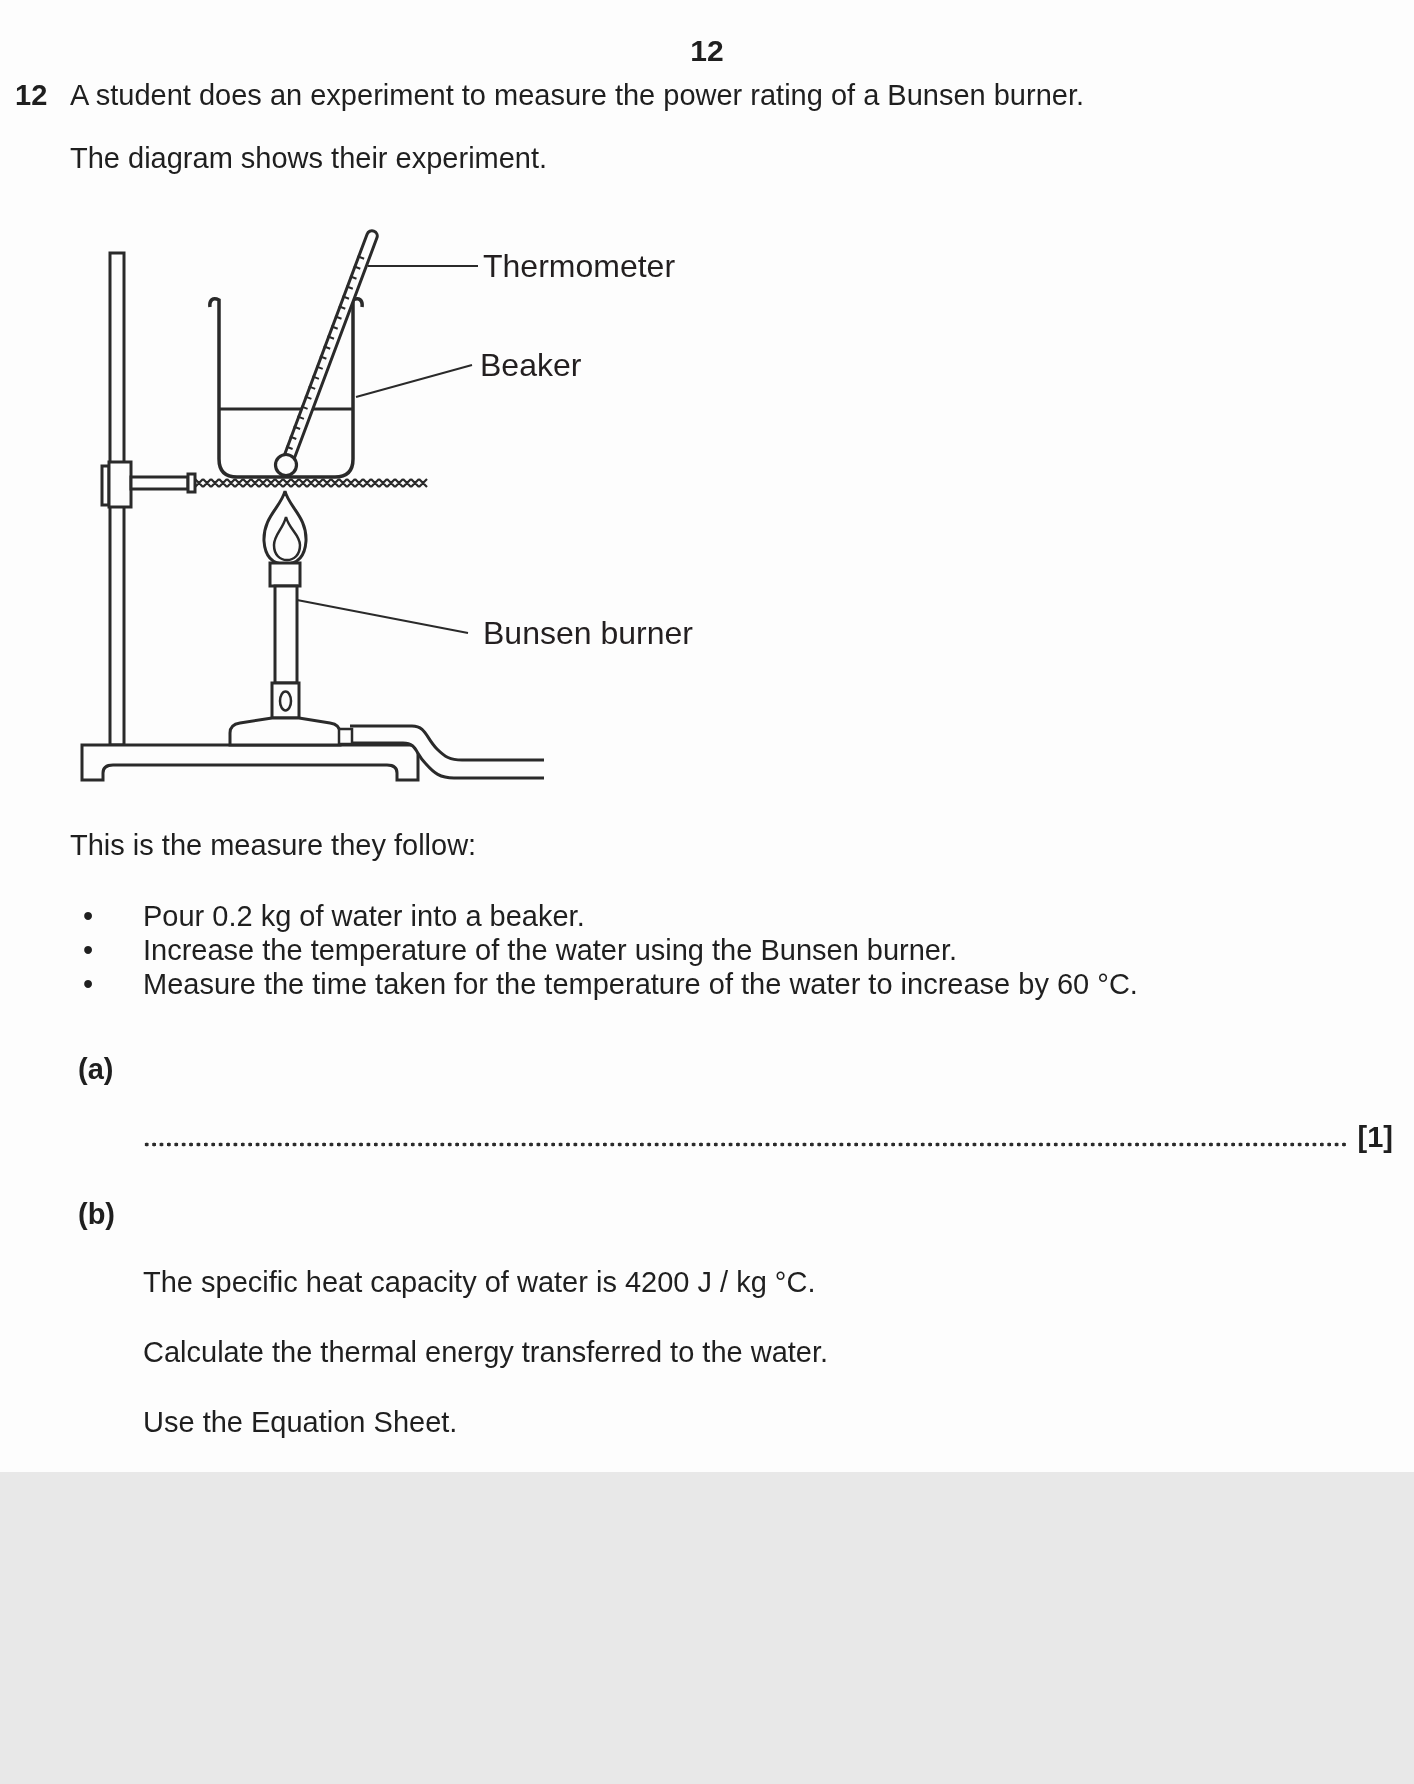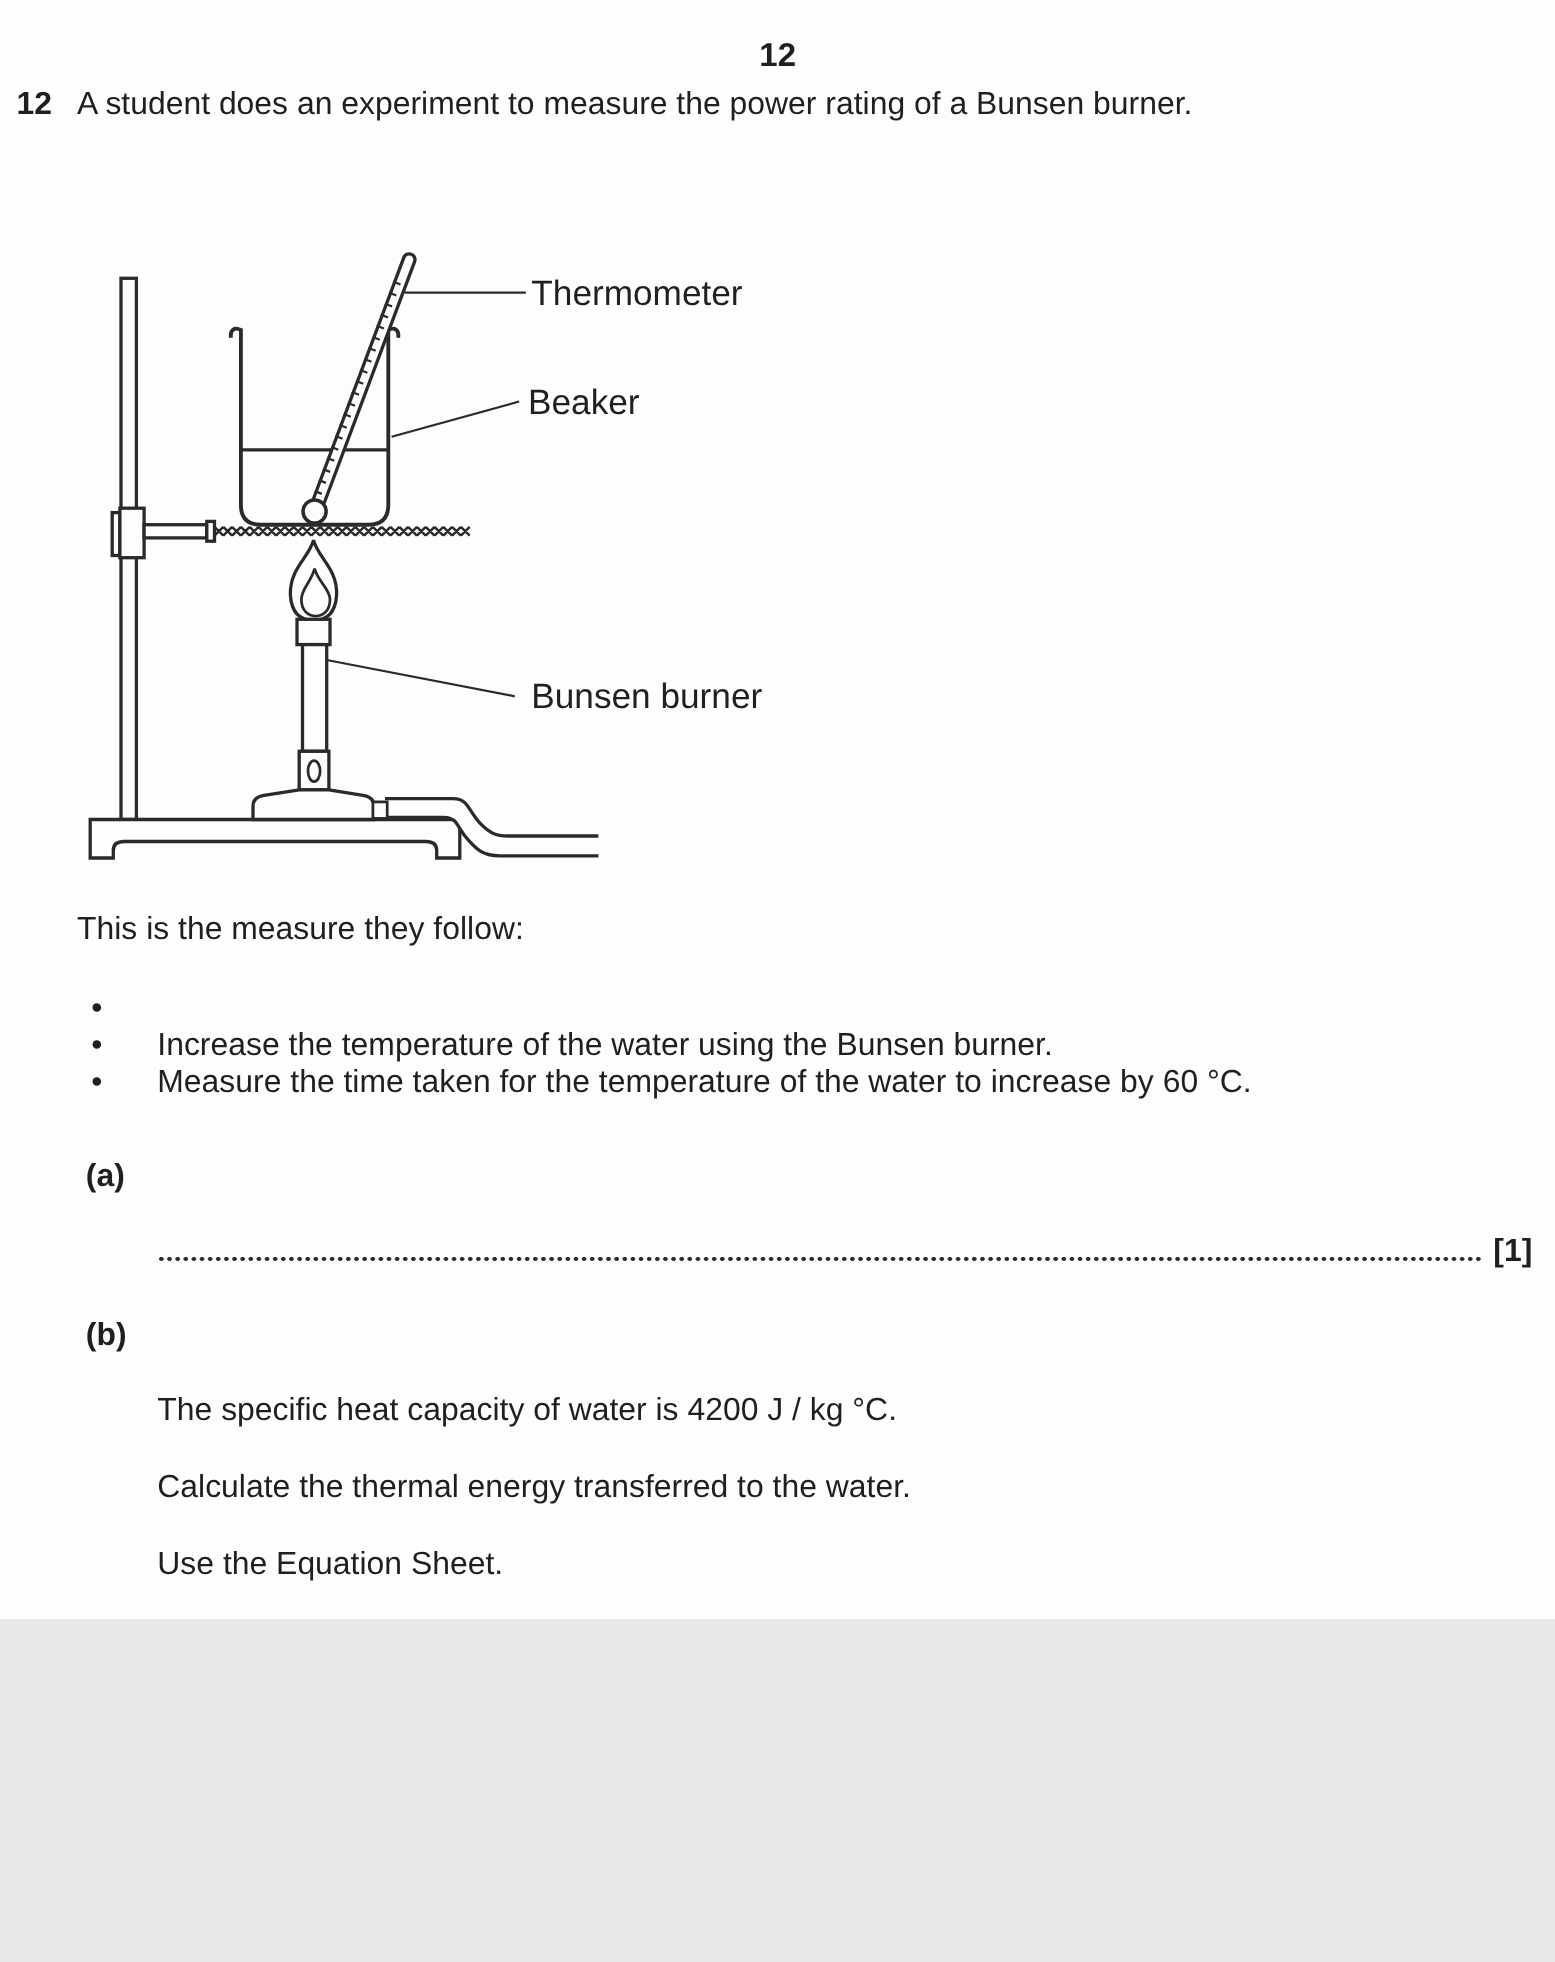--- a/index.html
+++ b/index.html
@@ -34,20 +34,21 @@
 </style>
 </head>
 <body>
 
 <div class="page">
 
   <div class="abs header-num">12</div>
 
   <div class="abs t b qnum">12</div>
   <div class="abs t qintro">A student does an experiment to measure the power rating of a Bunsen burner.</div>
+  <div class="abs t caption">The diagram shows their experiment.</div>
 
   <svg id="diagram-svg" class="abs" style="left:60px;top:195px;" width="660" height="600" viewBox="0 0 660 600">
     <g fill="none" stroke="#2a2a2a" stroke-width="3">
 
       <rect x="50" y="58" width="14" height="492" fill="#fdfdfd"></rect>
 
       <rect x="42" y="271" width="7" height="39" fill="#fdfdfd"></rect>
       <rect x="49" y="267" width="22" height="45" fill="#fdfdfd"></rect>
       <rect x="71" y="282" width="57" height="12" fill="#fdfdfd"></rect>
       <rect x="128" y="279" width="7" height="18" fill="#fdfdfd"></rect>
@@ -85,20 +86,21 @@
     <text x="423" y="82">Thermometer</text>
     <text x="420" y="181">Beaker</text>
     <text x="423" y="449">Bunsen burner</text>
   </svg>
 
   <div class="abs t method">This is the measure they follow:</div>
 
   <div class="abs t bullets">
     <div class="bullet-row">
       <span class="bullet-dot">•</span>
+      <span>Pour 0.2 kg of water into a beaker.</span>
     </div>
     <div class="bullet-row">
       <span class="bullet-dot">•</span>
       <span>Increase the temperature of the water using the Bunsen burner.</span>
     </div>
     <div class="bullet-row">
       <span class="bullet-dot">•</span>
       <span>Measure the time taken for the temperature of the water to increase by 60 °C.</span>
     </div>
   </div>

